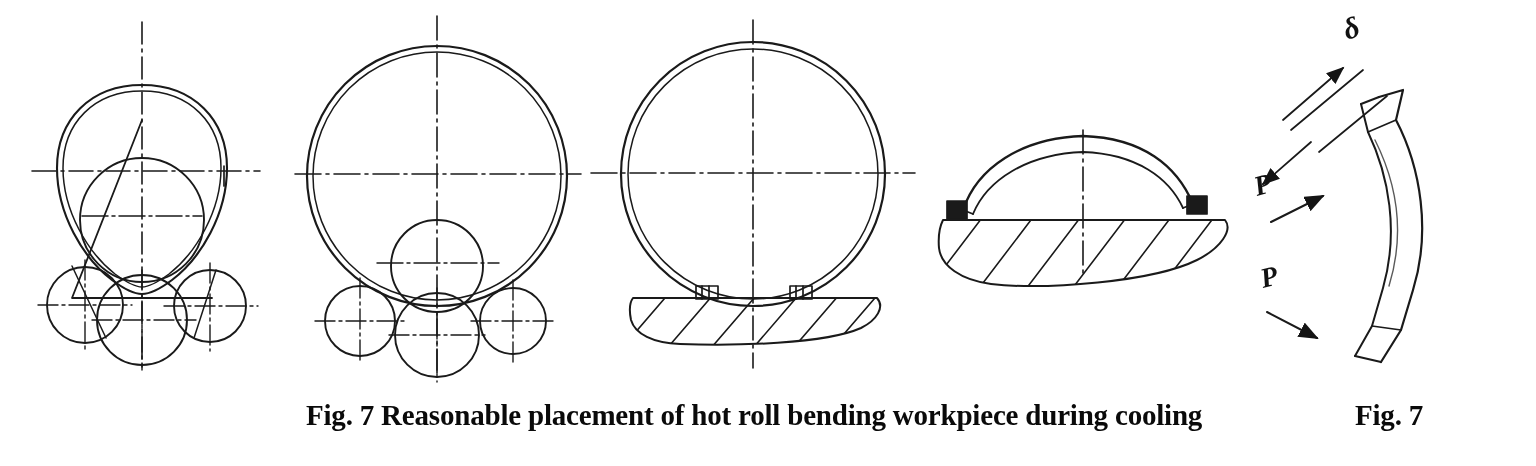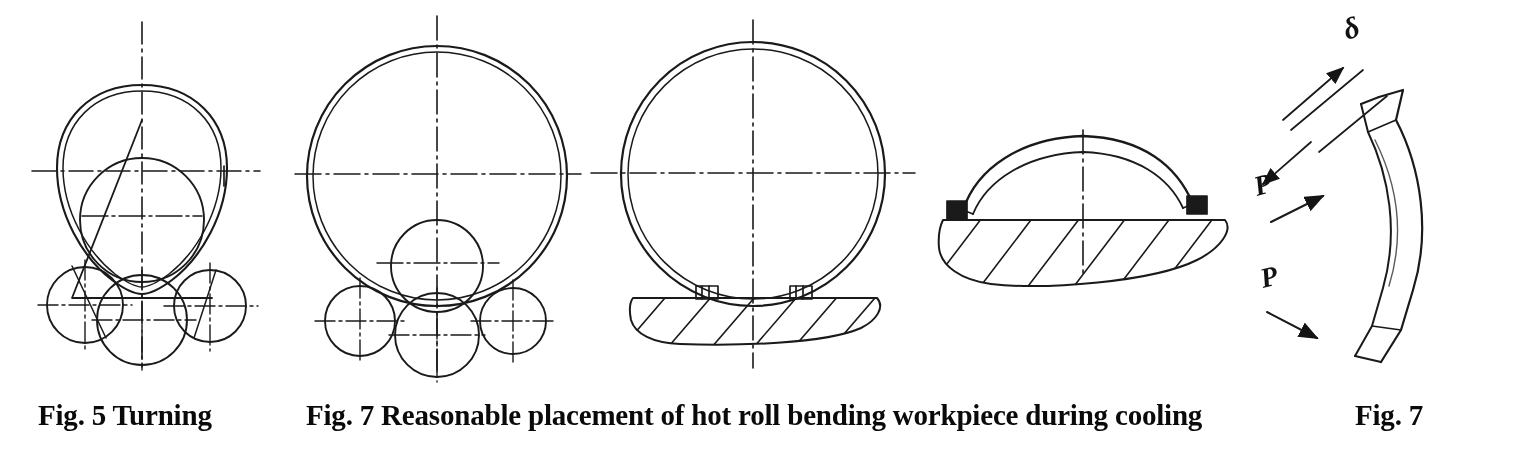--- a/index.html
+++ b/index.html
@@ -294,18 +294,17 @@
         <line x1="12" y1="312" x2="62" y2="338" stroke-width="2.0" marker-end="url(#arrowFig7)"></line>
       </g>
 
       <text class="lbl" x="92" y="40" font-size="30" transform="rotate(-18 92 40)">δ</text>
       <text class="lbl" x="2" y="196" font-size="28" transform="rotate(-16 2 196)">P</text>
       <text class="lbl" x="8" y="288" font-size="28" transform="rotate(-14 8 288)">P</text>
     </svg>
   </div>
 
   <div id="caption-row">
-    <div class="caption" id="caption-fig5">Fig. 5 Turning</div>
     <div class="caption" id="caption-fig6">Fig. 7 Reasonable placement of hot roll bending workpiece during cooling</div>
     <div class="caption" id="caption-fig7">Fig. 7</div>
   </div>
 
 </div>
 
 </body></html>

